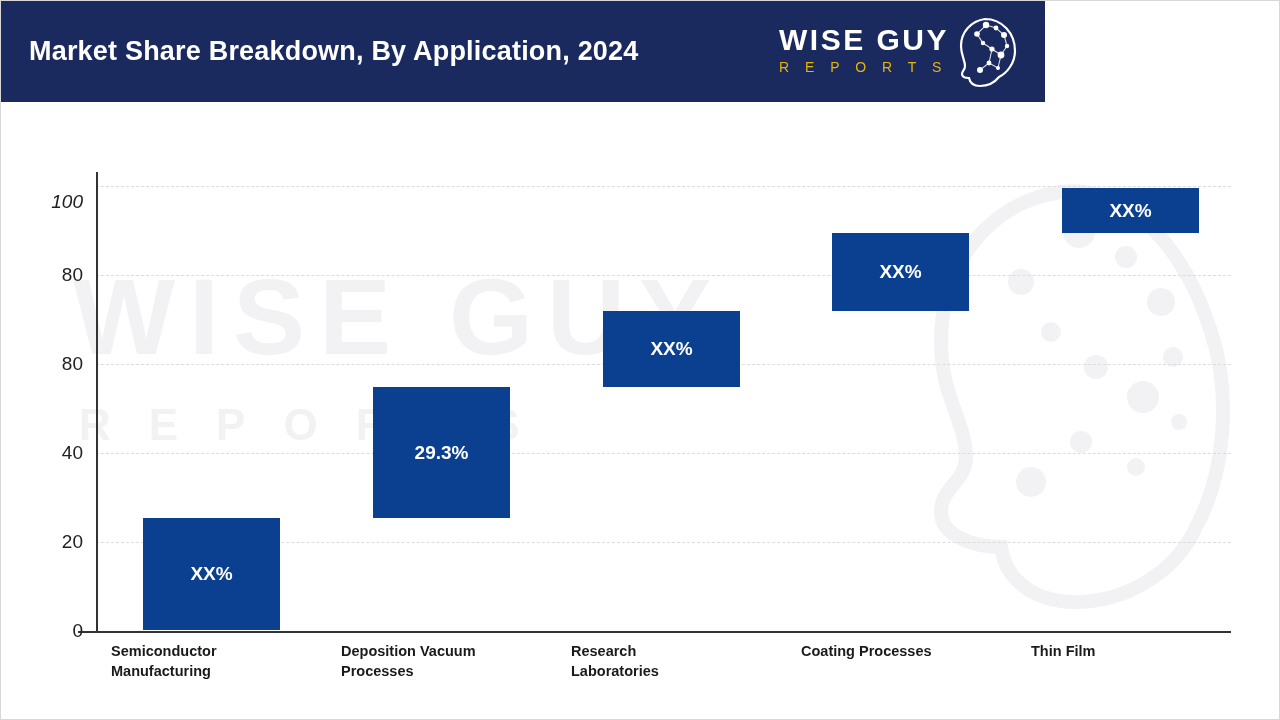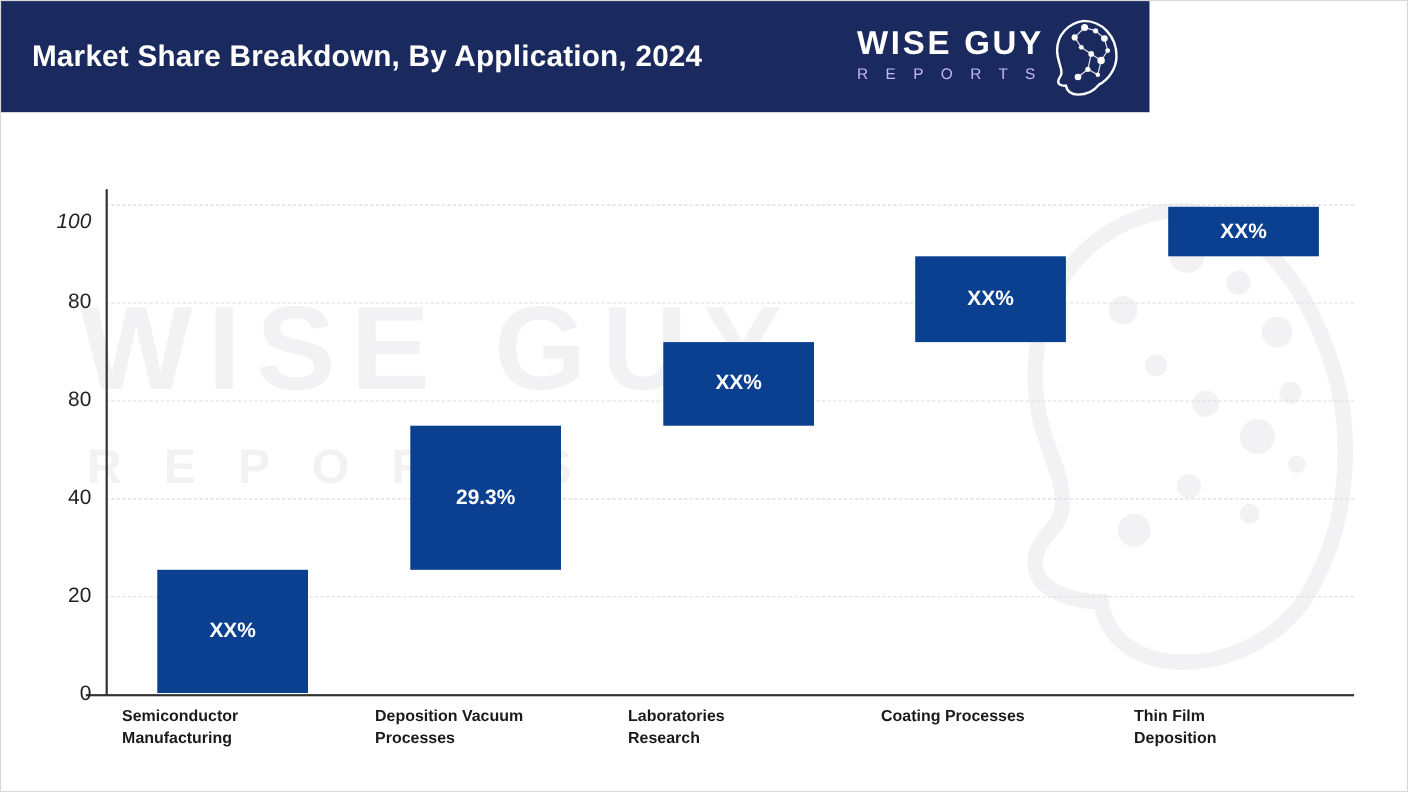--- a/index.html
+++ b/index.html
@@ -58,21 +58,21 @@
   .logo-main {
     display: block;
     color: #ffffff;
     font-size: 30px;
     font-weight: bold;
     letter-spacing: 2.5px;
     line-height: 30px;
   }
   .logo-sub {
     display: block;
-    color: #c4b5fd;
+    color: #eab308;
     font-size: 14px;
     font-weight: normal;
     letter-spacing: 6px;
     line-height: 20px;
     margin-top: 2px;
   }
   .logo-mark {
     position: absolute;
     right: 0;
     top: 4px;
@@ -275,26 +275,25 @@
     <div>
       <div class="xcat" style="left:110px; top:539px; width:200px;">
         <div>Semiconductor</div>
         <div>Manufacturing</div>
       </div>
       <div class="xcat" style="left:340px; top:539px; width:200px;">
         <div>Deposition Vacuum</div>
         <div>Processes</div>
       </div>
       <div class="xcat" style="left:570px; top:539px; width:200px;">
+        <div>Research</div>
         <div>Laboratories</div>
-        <div>Research</div>
       </div>
       <div class="xcat" style="left:800px; top:539px; width:200px;">
         <div>Coating Processes</div>
       </div>
       <div class="xcat" style="left:1030px; top:539px; width:200px;">
         <div>Thin Film</div>
-        <div>Deposition</div>
       </div>
     </div>
 
   </div>
 </div>
 
 </body></html>

